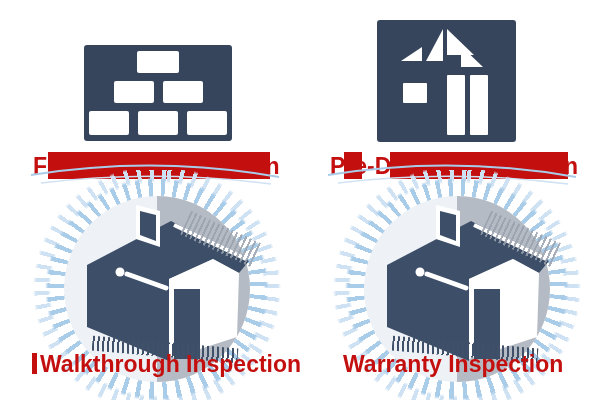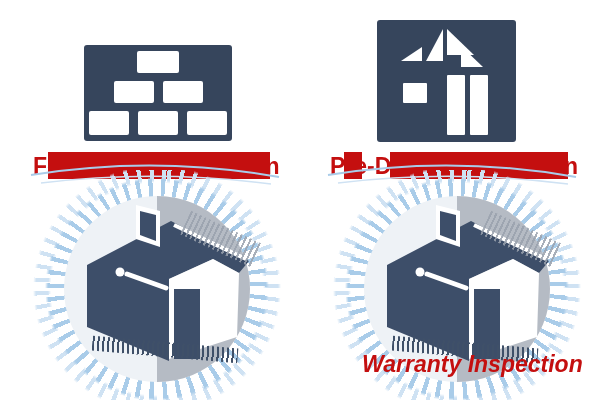--- a/index.html
+++ b/index.html
@@ -143,18 +143,22 @@
       <polygon points="106,35 130,41 130,77 106,69" fill="#ffffff"></polygon>
       <polygon points="110,41 126,45 126,71 110,65" fill="#3d4e69"></polygon>
       <rect x="144" y="119" width="26" height="70" fill="#3d4e69"></rect>
       <circle cx="90" cy="102" r="4.5" fill="#ffffff"></circle>
       <line x1="97" y1="104" x2="136" y2="118" stroke="#ffffff" stroke-width="5" stroke-linecap="round"></line>
     </svg>
     <div class="fringe-bottom"></div>
     <div class="hatch-tr"></div>
   </div>
 
+  <div class="phase-label" style="left:40px;top:349px;">
+    <div class="artifact-bar"></div>
+    <span>Walkthrough Inspection</span>
+  </div>
 
-  <div class="phase-label" style="left:362px;top:349px;font-style:italic;">
+  <div class="phase-label" style="left:343px;top:349px;">
     <span>Warranty Inspection</span>
   </div>
 
 </div>
 
 </body></html>

